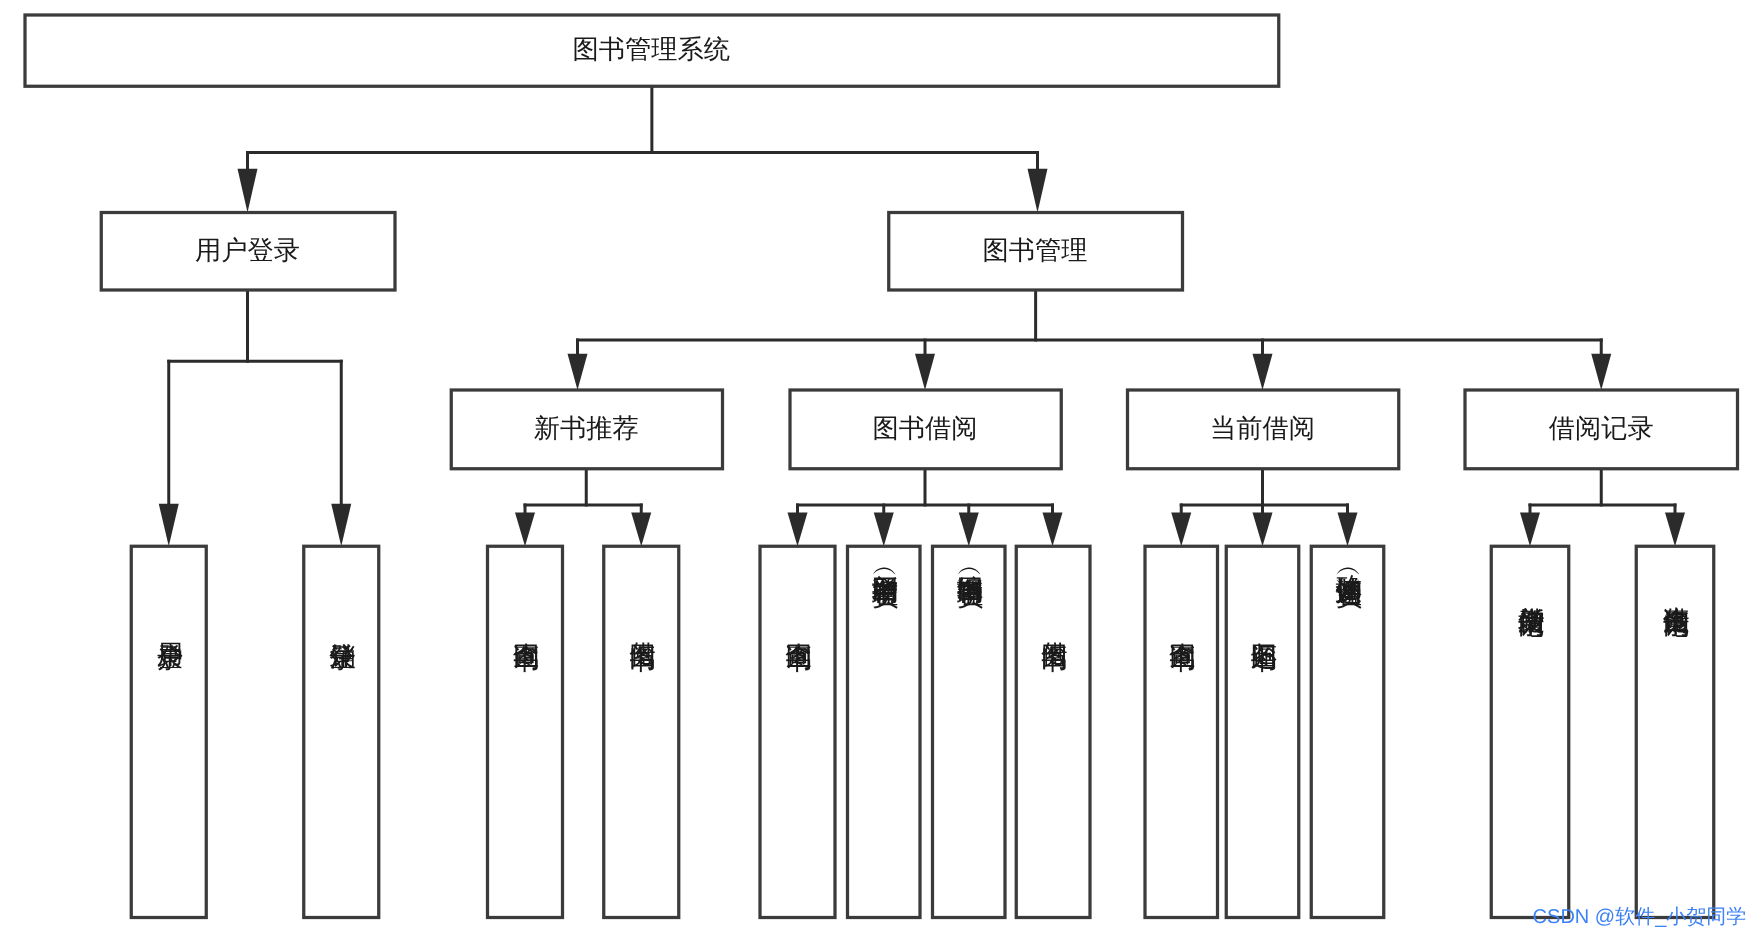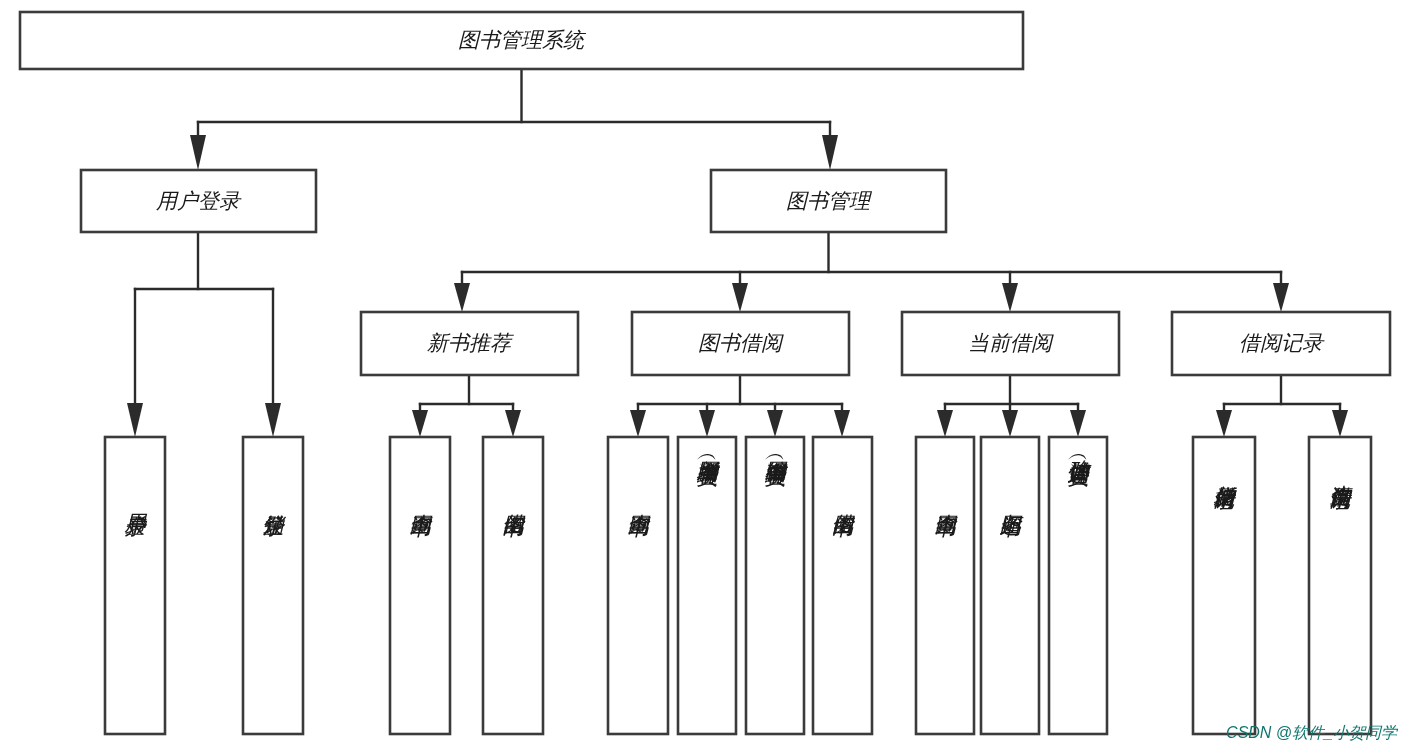--- a/index.html
+++ b/index.html
@@ -11,21 +11,20 @@
     width: 1405px;
     height: 747px;
     font-family: "Liberation Sans", "DejaVu Sans", sans-serif;
     overflow: hidden;
     position: relative;
   }
   #diagram-root {
     position: relative;
     width: 1405px;
     height: 747px;
-    font-style: italic;
   }
   svg.diagram-canvas {
     position: absolute;
     left: 0;
     top: 0;
     width: 1405px;
     height: 747px;
   }
   .node-box {
     fill: #ffffff;
@@ -65,21 +64,21 @@
     font-family: "Liberation Sans", "DejaVu Sans", sans-serif;
     font-size: 21px;
     color: #1a1a1a;
   }
   .watermark {
     position: absolute;
     right: 8px;
     bottom: 3px;
     font-family: "Liberation Sans", "DejaVu Sans", sans-serif;
     font-size: 16px;
-    color: #0f766e;
+    color: #3b82f6;
     white-space: nowrap;
     pointer-events: none;
   }
 </style>
 </head>
 <body>
 
 <div id="diagram-root">
 
   <svg class="diagram-canvas" viewBox="0 0 1405 747" xmlns="http://www.w3.org/2000/svg">

